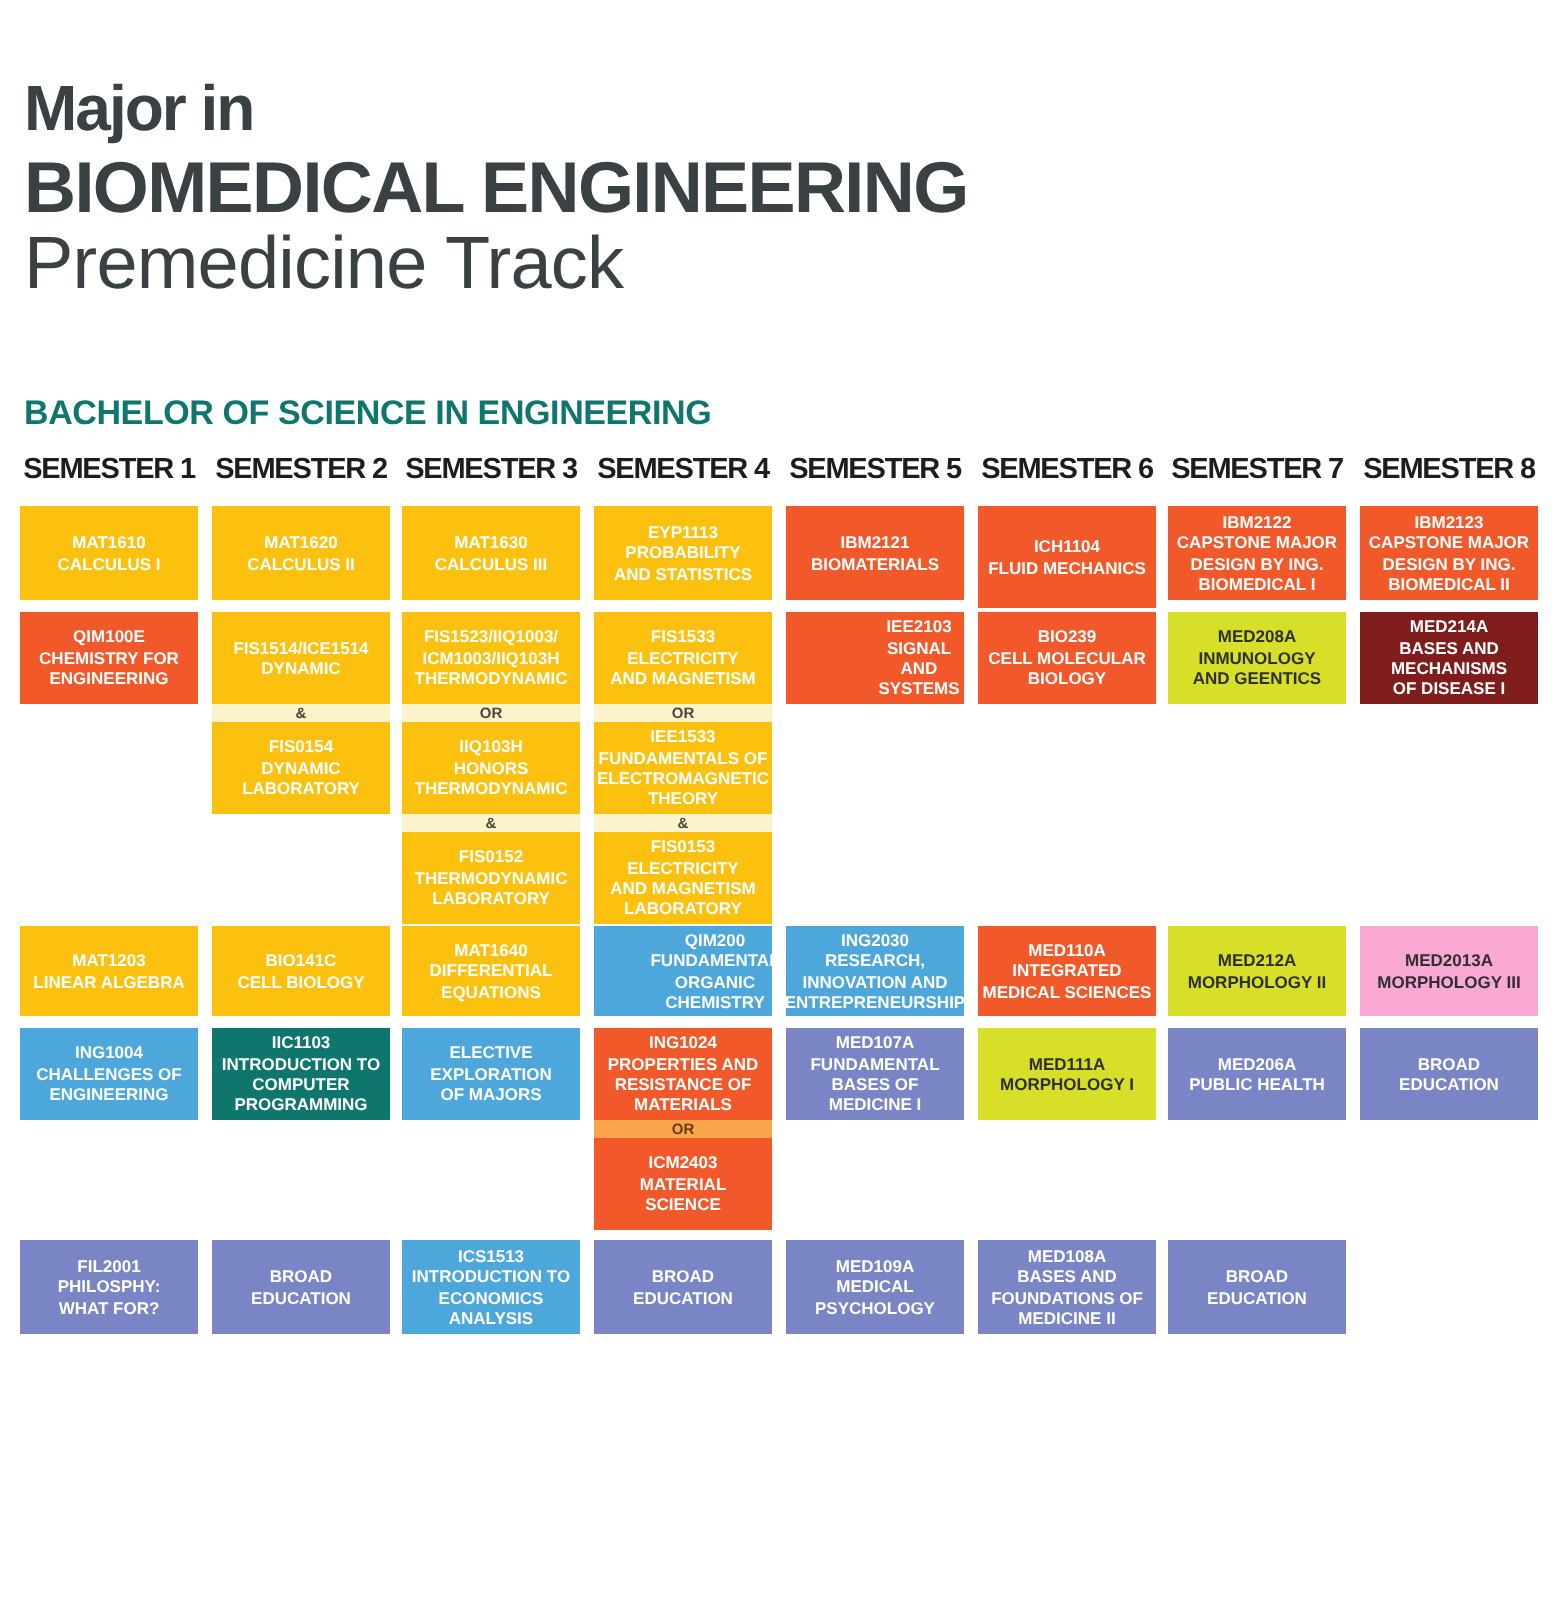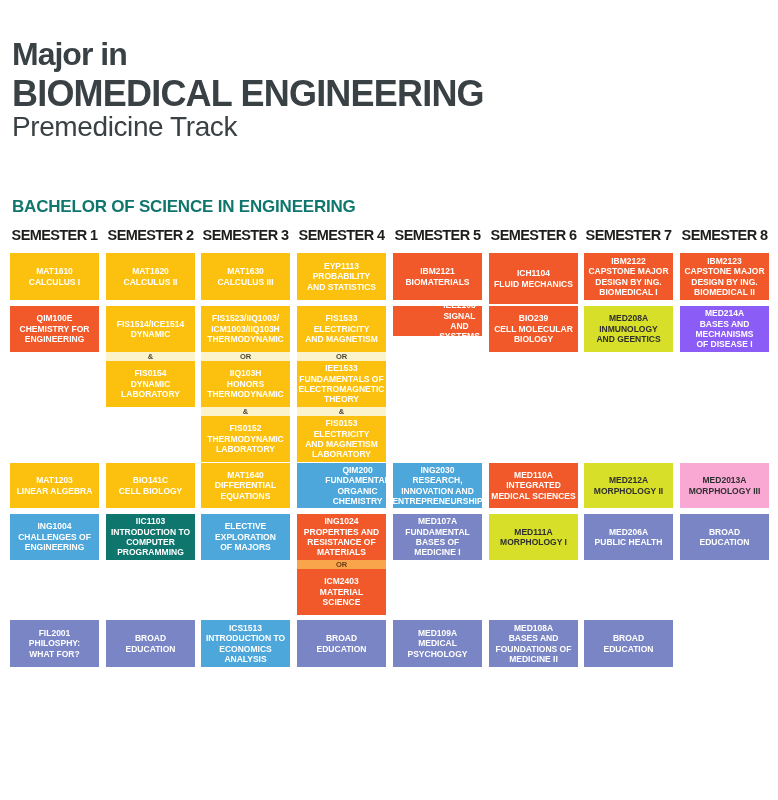--- a/index.html
+++ b/index.html
@@ -1,21 +1,21 @@
 <!DOCTYPE html>
 <html><head>
 <meta charset="utf-8">
 <style>
   html,body{margin:0;padding:0;background:#ffffff;}
   #page{position:relative;width:778px;height:800px;background:#ffffff;overflow:hidden;
         font-family:"Liberation Sans", sans-serif;}
   .title-line{position:absolute;left:12px;white-space:nowrap;}
   #title-1{top:36px;font-size:32px;font-weight:bold;letter-spacing:-1px;}
   #title-2{top:73px;font-size:36px;font-weight:bold;letter-spacing:-0.8px;}
-  #title-3{top:111px;font-size:28px;font-weight:normal;letter-spacing:-0.4px;}
+  #title-3{top:111px;font-size:37px;font-weight:normal;letter-spacing:-0.4px;}
   #section-heading{position:absolute;left:12px;top:197px;font-size:17px;font-weight:bold;
         letter-spacing:-0.2px;white-space:nowrap;}
   .sem-header{position:absolute;top:227px;width:92px;text-align:center;font-size:14.5px;
         font-weight:600;letter-spacing:-0.6px;white-space:nowrap;}
   .stack{position:absolute;width:89px;display:flex;flex-direction:column;}
   .course{display:flex;align-items:center;justify-content:center;text-align:center;
         white-space:pre-line;font-weight:bold;font-size:8.5px;line-height:10.4px;
         letter-spacing:0;}
   .join{display:flex;align-items:center;justify-content:center;text-align:center;
         font-weight:bold;font-size:7.5px;line-height:9px;}
@@ -154,21 +154,21 @@
       <div class="stack" style="left: 297px; top: 620px;">
         <div class="course" style="background: rgb(122, 133, 197); height: 47px; color: rgb(255, 255, 255);">BROAD
 EDUCATION</div>
       </div>
       <div class="sem-header" style="left: 391.5px; color: rgb(29, 29, 27);">SEMESTER 5</div>
       <div class="stack" style="left: 393px; top: 253px;">
         <div class="course" style="background: rgb(241, 89, 42); height: 47px; color: rgb(255, 255, 255);">IBM2121
 BIOMATERIALS</div>
       </div>
       <div class="stack" style="left: 393px; top: 306px;">
-        <div class="course" style="background: rgb(241, 89, 42); height: 30px; color: rgb(255, 255, 255); padding-left: 44px;">IEE2103
+        <div class="course" style="background: rgb(241, 89, 42); height: 46px; color: rgb(255, 255, 255); padding-left: 44px;">IEE2103
 SIGNAL AND
 SYSTEMS</div>
       </div>
       <div class="stack" style="left: 393px; top: 463px;">
         <div class="course" style="background: rgb(77, 167, 218); height: 45px; color: rgb(255, 255, 255);">ING2030
 RESEARCH,
 INNOVATION AND
 ENTREPRENEURSHIP</div>
       </div>
       <div class="stack" style="left: 393px; top: 514px;">
@@ -232,21 +232,21 @@
 EDUCATION</div>
       </div>
       <div class="sem-header" style="left: 678.5px; color: rgb(29, 29, 27);">SEMESTER 8</div>
       <div class="stack" style="left: 680px; top: 253px;">
         <div class="course" style="background: rgb(241, 89, 42); height: 47px; color: rgb(255, 255, 255);">IBM2123
 CAPSTONE MAJOR
 DESIGN BY ING.
 BIOMEDICAL II</div>
       </div>
       <div class="stack" style="left: 680px; top: 306px;">
-        <div class="course" style="background: #8b5cf6; height: 46px; color: rgb(255, 255, 255);">MED214A
+        <div class="course" style="background: #7f1d1d; height: 46px; color: rgb(255, 255, 255);">MED214A
 BASES AND
 MECHANISMS
 OF DISEASE I</div>
       </div>
       <div class="stack" style="left: 680px; top: 463px;">
         <div class="course" style="background: #f9a8d4; height: 45px; color: rgb(47, 47, 47);">MED2013A
 MORPHOLOGY III</div>
       </div>
       <div class="stack" style="left: 680px; top: 514px;">
         <div class="course" style="background: rgb(122, 133, 197); height: 46px; color: rgb(255, 255, 255);">BROAD

